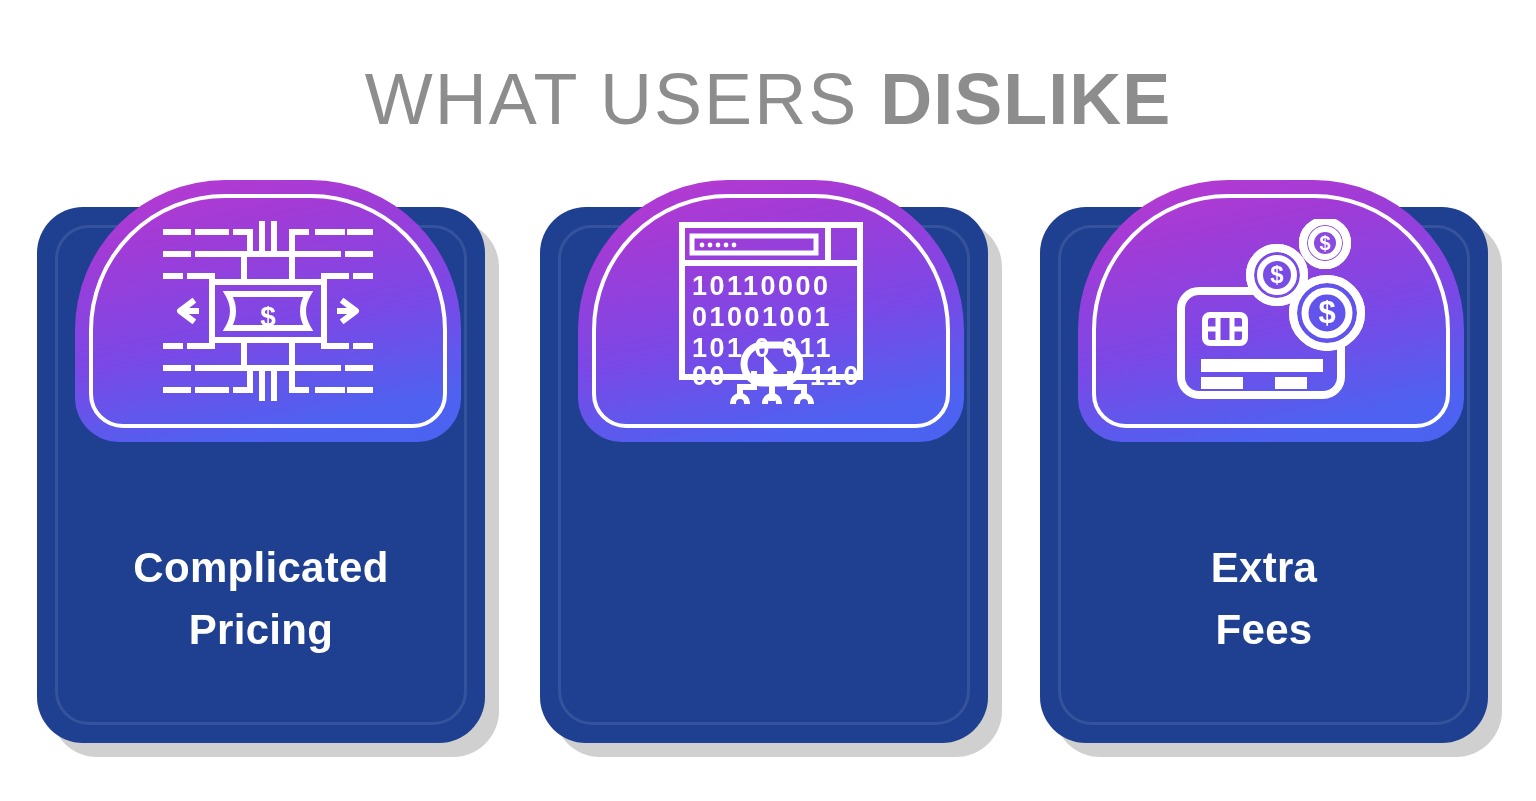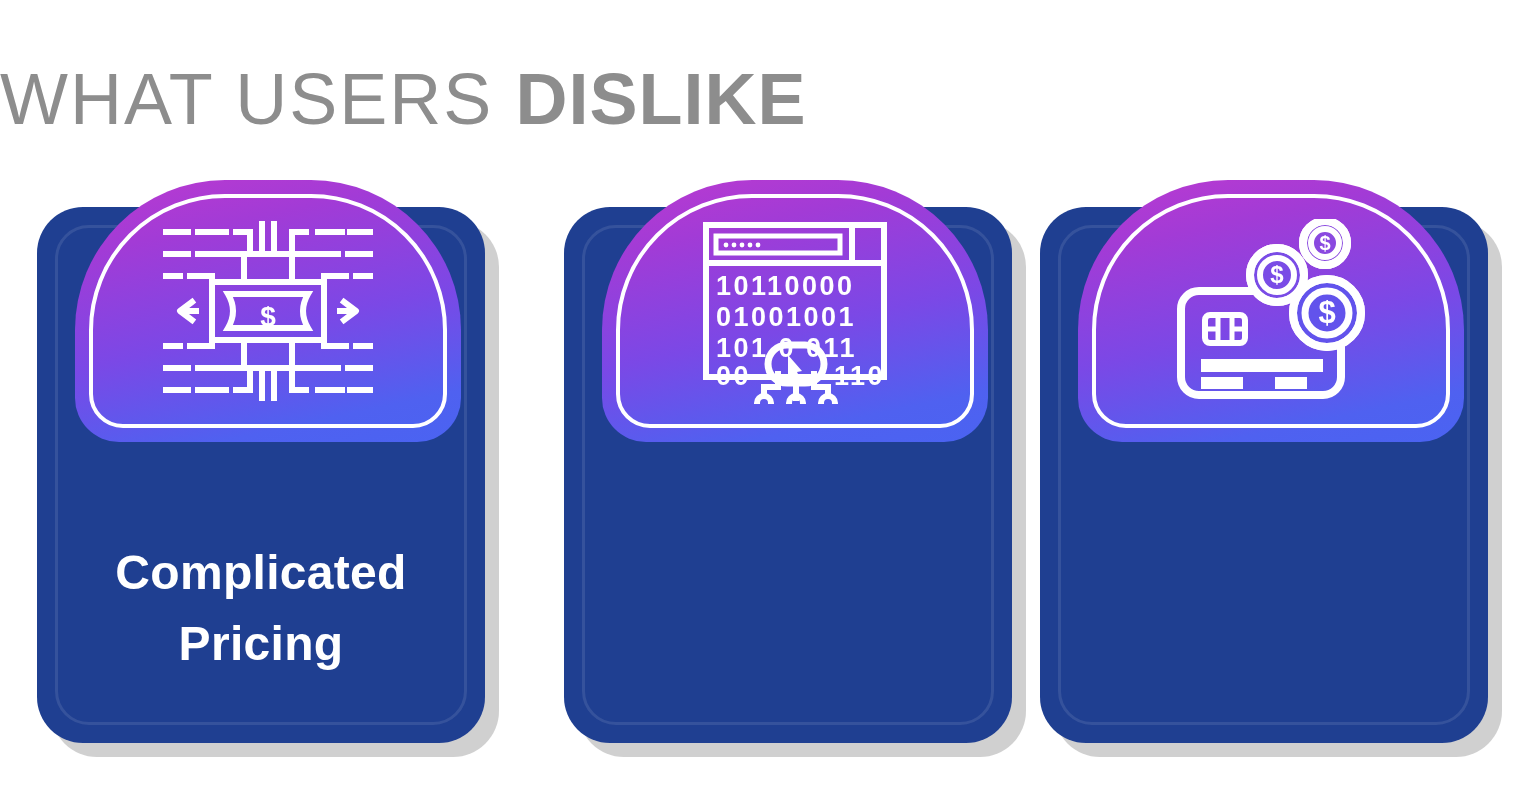--- a/index.html
+++ b/index.html
@@ -12,20 +12,21 @@
   .infographic {
     position:relative;
     width:1536px; height:801px;
     background:#ffffff;
   }
 
   
   .title-wrap {
     position:absolute;
     top:58px; left:0; width:1536px;
+    text-align:center;
     white-space:nowrap;
   }
   .title-light {
     font-size:72px;
     font-weight:300;
     letter-spacing:2px;
     color:#8d8d8d;
     font-family:"Liberation Sans", sans-serif;
   }
   .title-bold {
@@ -42,21 +43,21 @@
     top:180px; left:0;
     width:1536px; height:600px;
   }
   .card {
     position:absolute;
     top:27px;
     width:448px;
     height:536px;
   }
   .card-1 { left:37px; }
-  .card-2 { left:564px; }
+  .card-2 { left:540px; }
   .card-3 { left:1040px; }
 
   
   .card-body {
     position:absolute;
     inset:0;
     background:#1f3f91;
     border-radius:46px;
     box-shadow:14px 14px 0 0 rgba(150,150,150,0.45);
   }
@@ -97,21 +98,21 @@
   }
   .icon-slot svg { display:block; }
 
   
   .card-label {
     position:absolute;
     left:0; right:0;
     top:330px;
     text-align:center;
     color:#ffffff;
-    font-size:48px;
+    font-size:42px;
     font-weight:bold;
     line-height:1.48;
     letter-spacing:0.3px;
     font-family:"Liberation Sans", sans-serif;
     white-space:pre-line;
   }
 </style>
 </head>
 <body>
 
@@ -269,16 +270,18 @@
             <g>
               <circle cx="156" cy="94" r="34" fill="#6253ec"></circle>
               <circle cx="156" cy="94" r="34"></circle>
               <circle cx="156" cy="94" r="22" stroke-width="7"></circle>
               <text x="156" y="96" font-family="'Liberation Sans', sans-serif" font-size="31" font-weight="bold" fill="#ffffff" stroke="none" text-anchor="middle" dominant-baseline="middle">$</text>
             </g>
           </svg>
         </div>
       </div>
 
+      <div class="card-label">Extra
+Fees</div>
     </div>
 
   </div>
 </div>
 
 </body></html>

